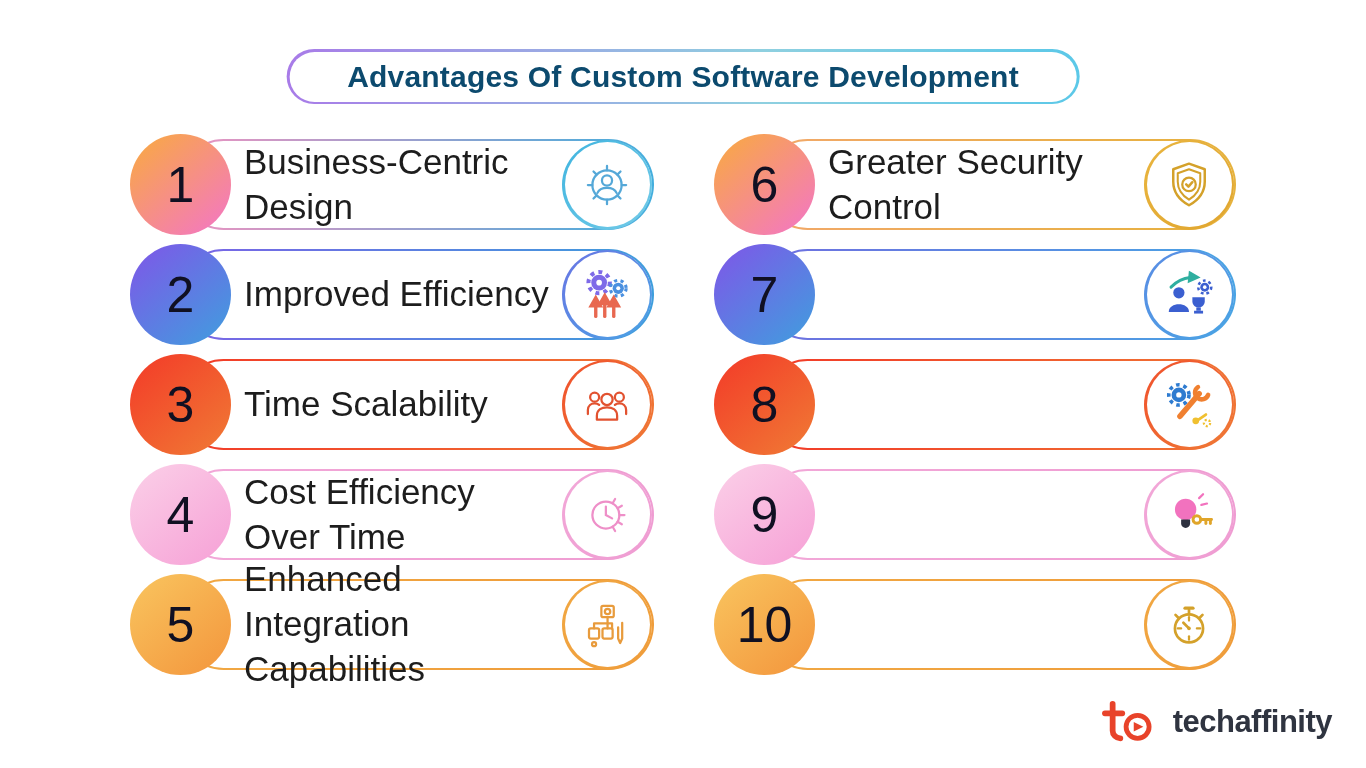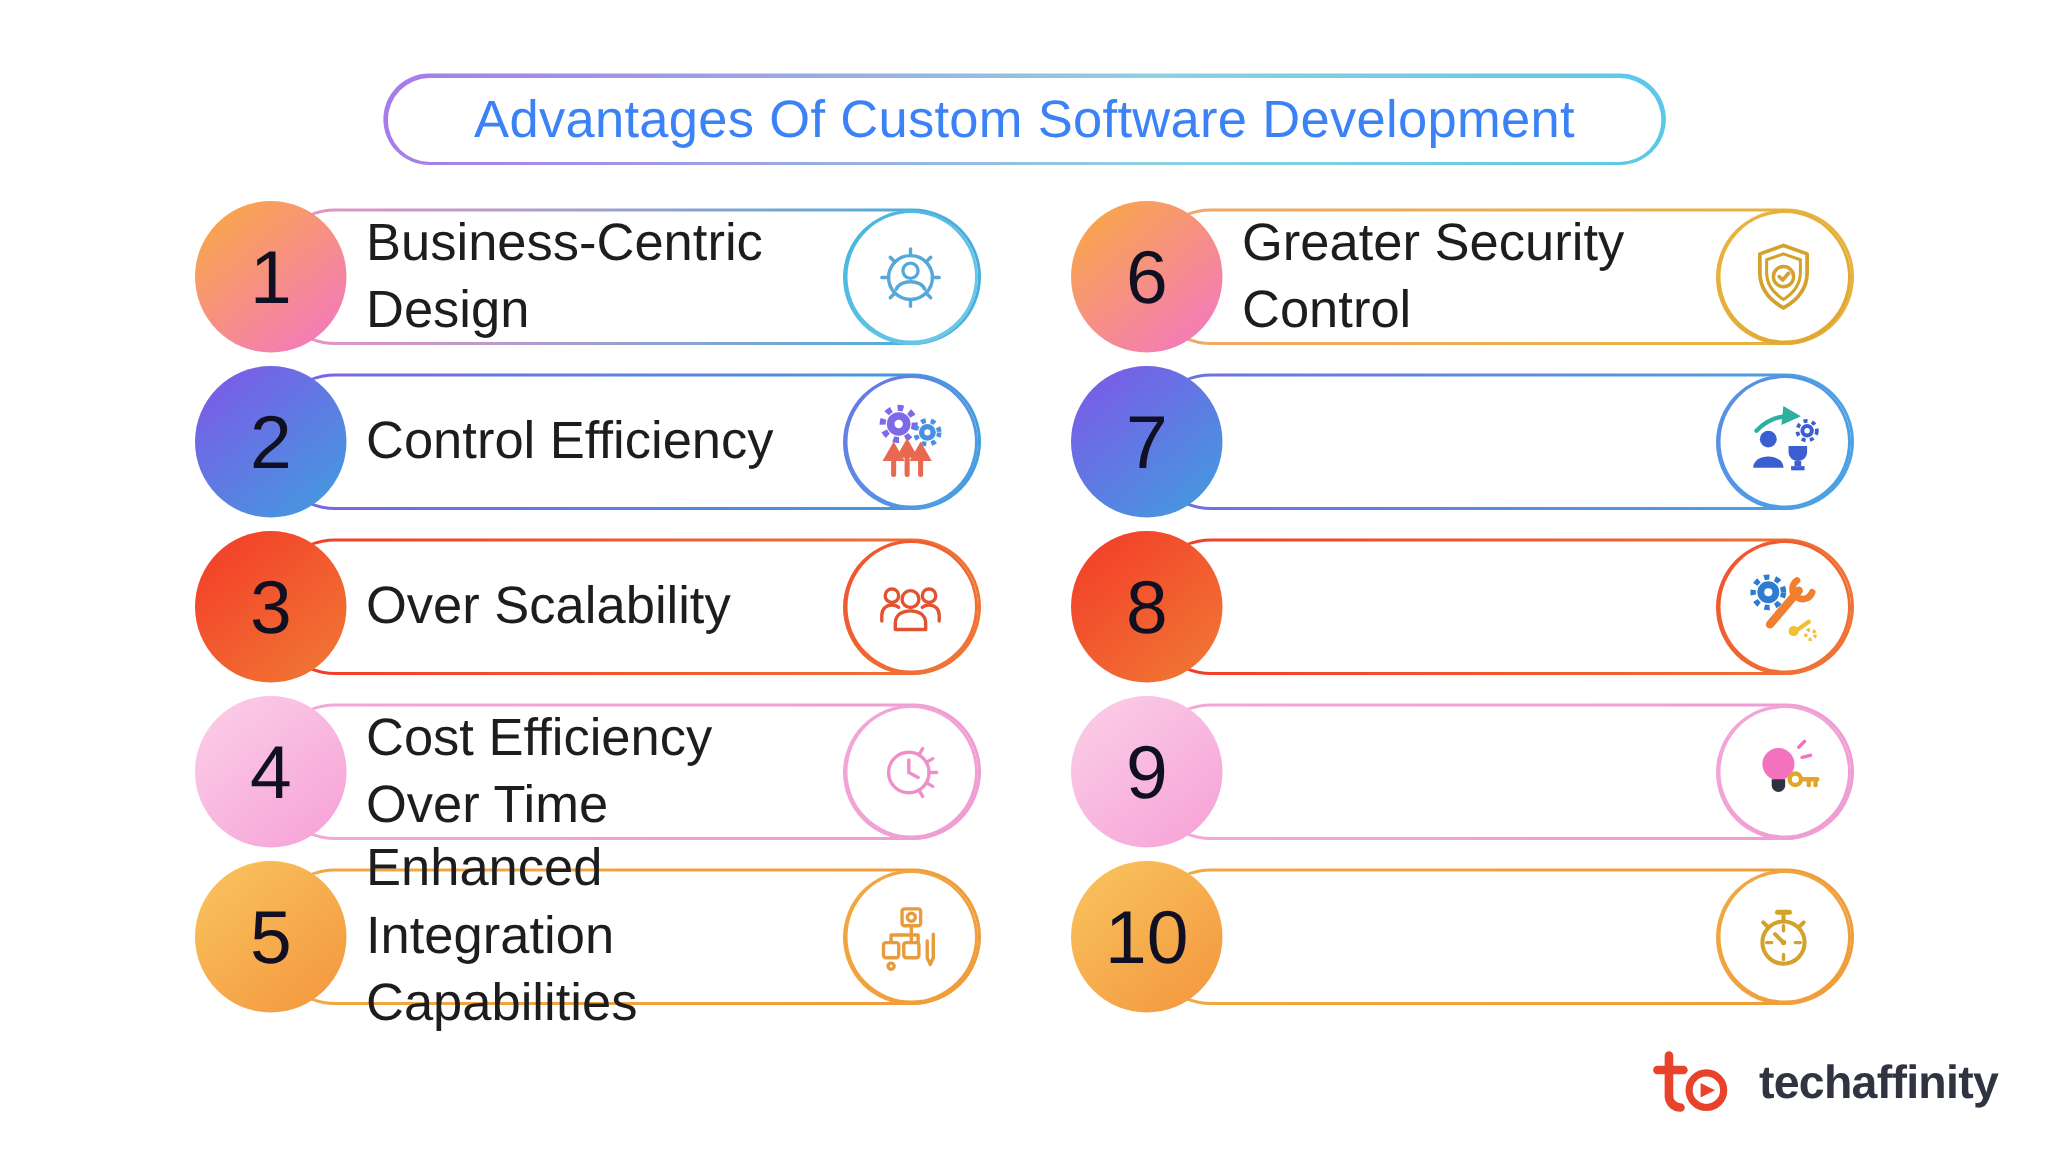--- a/index.html
+++ b/index.html
@@ -5,21 +5,21 @@
   * { margin:0; padding:0; box-sizing:border-box; }
   html,body { width:1366px; height:768px; background:#ffffff; overflow:hidden;
     font-family:"Liberation Sans","DejaVu Sans",sans-serif; }
   .stage { position:relative; width:1366px; height:768px; background:#fff; }
 
   
   .title-pill { position:absolute; left:50%; top:49px; transform:translateX(-50%);
     padding:2.5px; border-radius:999px;
     background:linear-gradient(90deg,#A87BE8,#8FD0E0 60%,#5BC8E8); }
   .title-inner { border-radius:999px; background:#fff; padding:8px 58px;
-    font-size:35px; font-weight:400; color:#3b82f6; letter-spacing:.2px; white-space:nowrap; }
+    font-size:30px; font-weight:700; color:#0c4a6e; letter-spacing:.2px; white-space:nowrap; }
 
   
   .board { position:absolute; left:130px; top:134px; width:1106px;
     display:grid; grid-template-columns:524px 522px; column-gap:60px; }
   .col { display:flex; flex-direction:column; gap:9px; }
 
   
   .row { position:relative; height:101px; }
   .pill { position:absolute; left:48px; right:0; top:5px; bottom:5px;
     border-radius:999px; padding:2px; background:var(--pill); }
@@ -95,21 +95,21 @@
           </div>
       </div>
 
       <div class="row r2">
         <div class="pill">
             <div class="pill-inner"></div>
           </div>
         <div class="num">
             <span>2</span>
           </div>
-        <div class="label">Control Efficiency</div>
+        <div class="label">Improved Efficiency</div>
         <div class="icon-circle">
             <div class="icon-inner">
           <svg viewBox="0 0 48 48">
             <circle cx="17" cy="13" r="7" fill="#7E6AE8"></circle>
             <circle cx="17" cy="13" r="9.5" fill="none" stroke="#7E6AE8" stroke-width="3.6" stroke-dasharray="3.5 3.8"></circle>
             <circle cx="17" cy="13" r="2.5" fill="#fff"></circle>
             <circle cx="34" cy="18" r="5" fill="#4A90E0"></circle>
             <circle cx="34" cy="18" r="7" fill="none" stroke="#4A90E0" stroke-width="2.8" stroke-dasharray="2.8 3"></circle>
             <circle cx="34" cy="18" r="1.8" fill="#fff"></circle>
             <g stroke="#E86850" stroke-width="3" fill="#E86850" stroke-linecap="round">
@@ -125,21 +125,21 @@
           </div>
       </div>
 
       <div class="row r3">
         <div class="pill">
             <div class="pill-inner"></div>
           </div>
         <div class="num">
             <span>3</span>
           </div>
-        <div class="label">Over Scalability</div>
+        <div class="label">Time Scalability</div>
         <div class="icon-circle">
             <div class="icon-inner">
           <svg viewBox="0 0 48 48" fill="none" stroke="#E25230" stroke-width="2" stroke-linecap="round" stroke-linejoin="round">
             <circle cx="13" cy="17" r="4"></circle>
             <path d="M7 32 v-3.5 c0-4 3-6 6-6 c1.5 0 3 .5 4 1.4"></path>
             <circle cx="35" cy="17" r="4"></circle>
             <path d="M31 23.9 c1-.9 2.5-1.4 4-1.4 c3 0 6 2 6 6 V32"></path>
             <circle cx="24" cy="19" r="5"></circle>
             <path d="M15 37 v-3.5 c0-5.5 4.5-7.5 9-7.5 s9 2 9 7.5 V37 z"></path>
           </svg>

